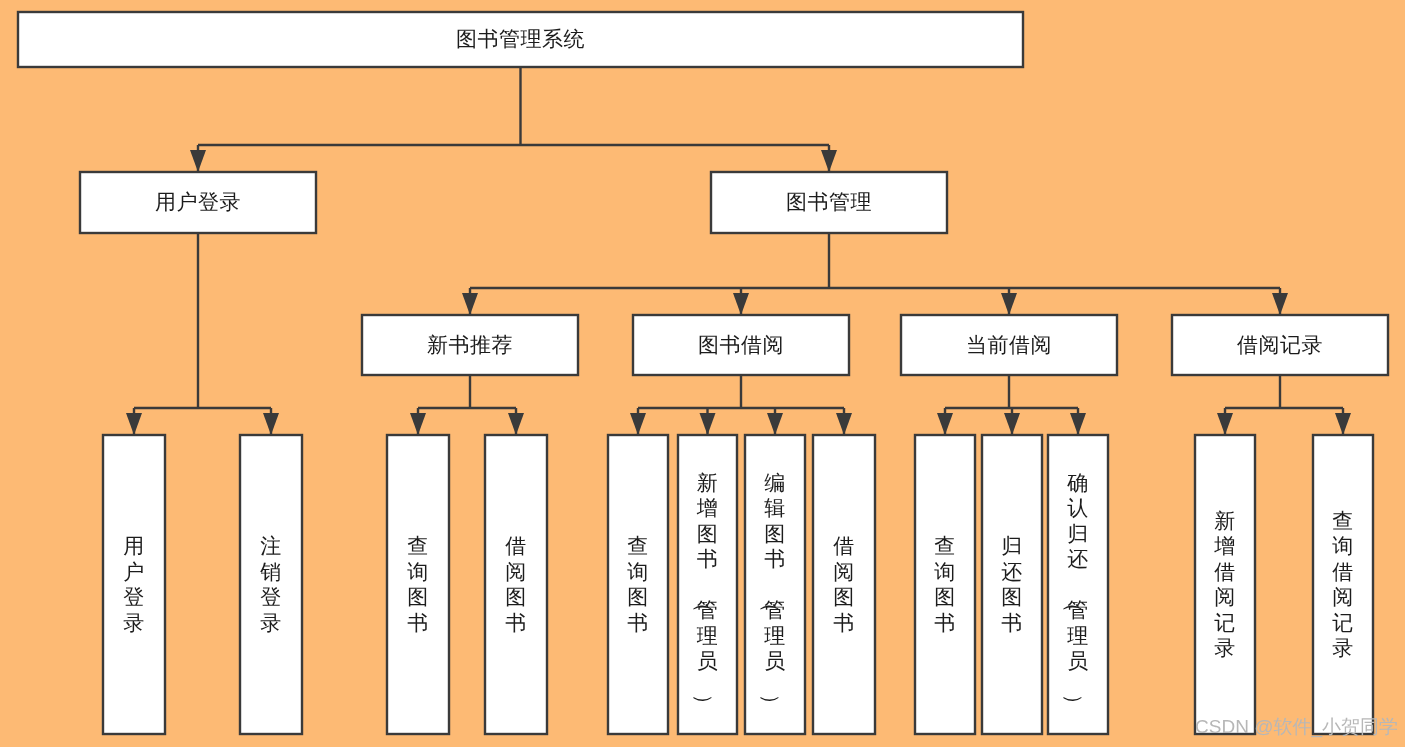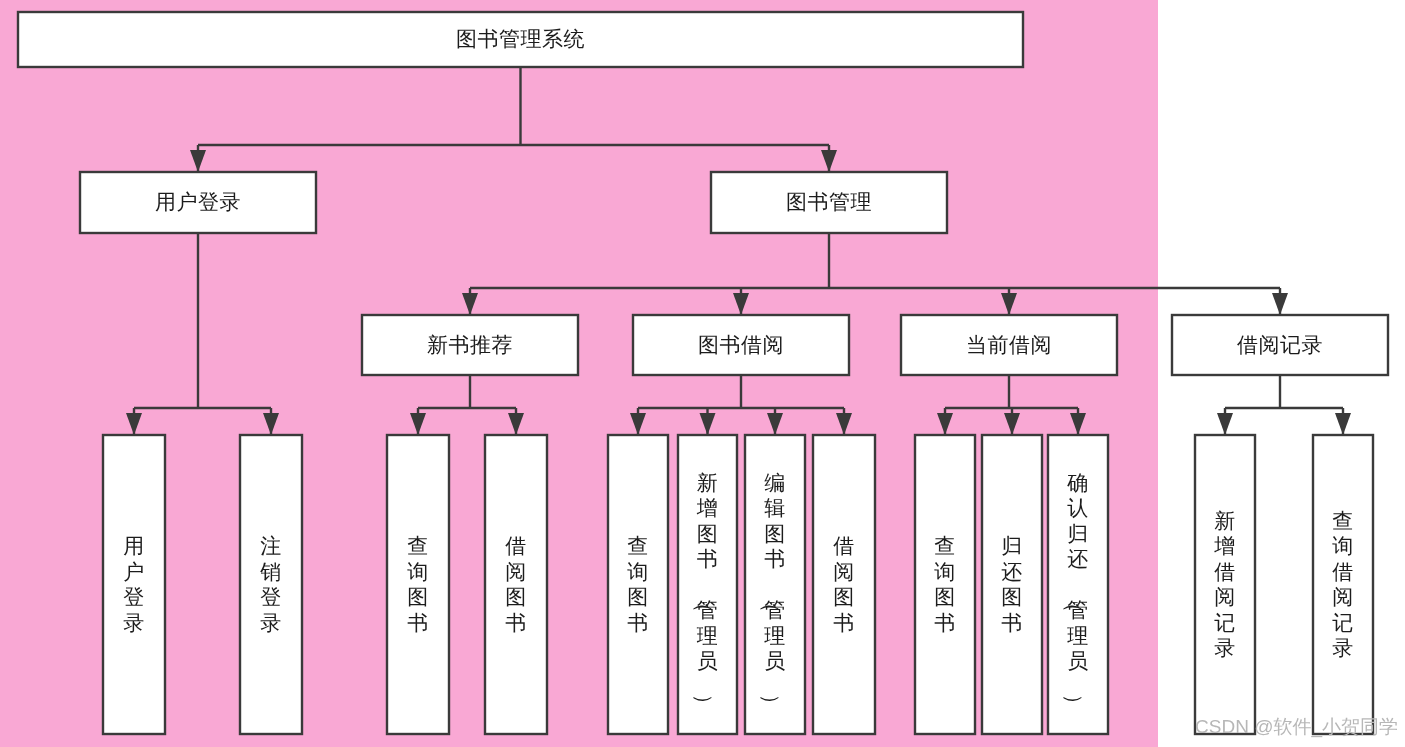--- a/index.html
+++ b/index.html
@@ -10,23 +10,23 @@
   }
   body {
     width: 1405px;
     height: 747px;
     font-family: "Liberation Sans", "DejaVu Sans", sans-serif;
     overflow: hidden;
     position: relative;
   }
   #diagram-root {
     position: relative;
-    width: 1158px;
+    width: 1405px;
     height: 747px;
-    background: #f9a8d4;
+    background: #fdba74;
   }
   svg.diagram-svg {
     position: absolute;
     left: 0;
     top: 0;
     width: 1405px;
     height: 747px;
     display: block;
   }
   .node-box {

